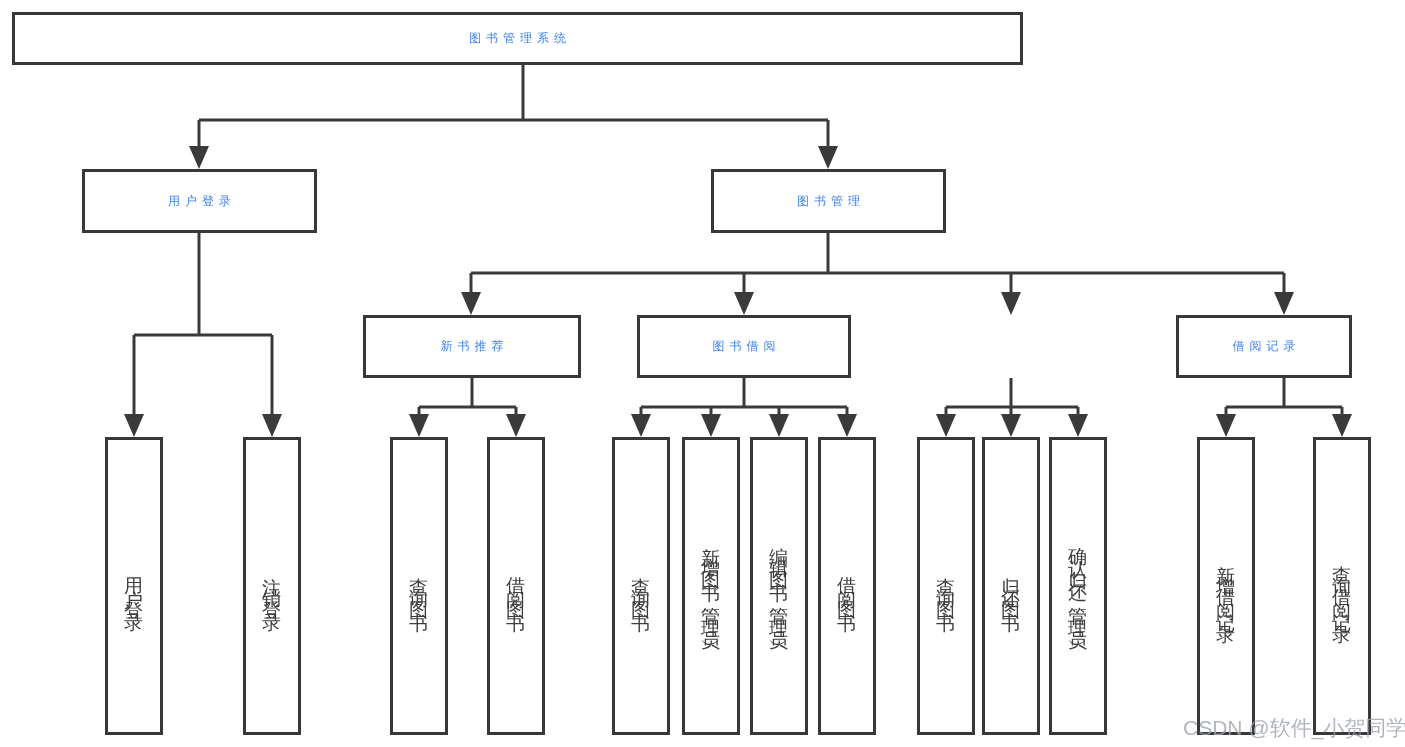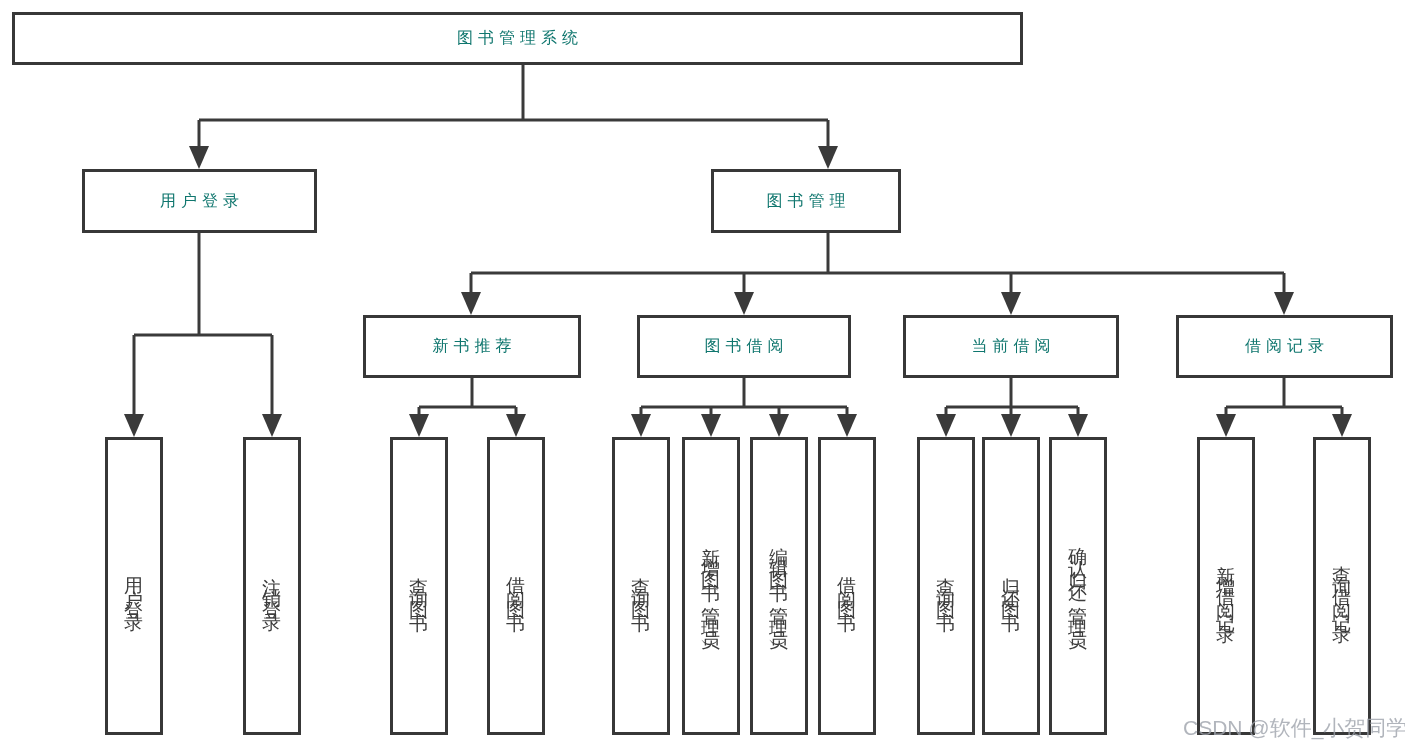--- a/index.html
+++ b/index.html
@@ -13,24 +13,24 @@
   .connectors{position:absolute;left:0;top:0;z-index:1;}
   .box{
     position:absolute;
     background:#ffffff;
     border:3px solid #383838;
     box-sizing:border-box;
     display:flex;align-items:center;justify-content:center;
     z-index:2;
   }
   .hlabel{
-    font-size:16px;
+    font-size:12px;
     letter-spacing:5px;
     text-indent:5px;
-    color:#0f766e;
+    color:#3b82f6;
     white-space:nowrap;
   }
   .vlabel{
     writing-mode:vertical-rl;
     text-orientation:mixed;
     font-size:19px;
     letter-spacing:12px;
     color:#3d3d3d;
     line-height:1;
   }
@@ -113,34 +113,31 @@
     </g>
   </svg>
 
   <div class="box" style="left:12px;top:12px;width:1011px;height:53px">
     <span class="hlabel">图书管理系统</span>
   </div>
 
   <div class="box" style="left:82px;top:169px;width:235px;height:64px">
     <span class="hlabel">用户登录</span>
   </div>
-  <div class="box" style="left:711px;top:169px;width:190px;height:64px">
+  <div class="box" style="left:711px;top:169px;width:235px;height:64px">
     <span class="hlabel">图书管理</span>
   </div>
 
   <div class="box" style="left:637px;top:315px;width:214px;height:63px">
     <span class="hlabel">图书借阅</span>
   </div>
   <div class="box" style="left:363px;top:315px;width:218px;height:63px">
     <span class="hlabel">新书推荐</span>
   </div>
-  <div class="box" style="left:903px;top:315px;width:216px;height:63px">
-    <span class="hlabel">当前借阅</span>
-  </div>
-  <div class="box" style="left:1176px;top:315px;width:217px;height:63px">
+  <div class="box" style="left:1176px;top:315px;width:176px;height:63px">
     <span class="hlabel">借阅记录</span>
   </div>
 
   <div class="box" style="left:105px;top:437px;width:58px;height:298px">
     <span class="vlabel">用户登录</span>
   </div>
   <div class="box" style="left:243px;top:437px;width:58px;height:298px">
     <span class="vlabel">注销登录</span>
   </div>
 

